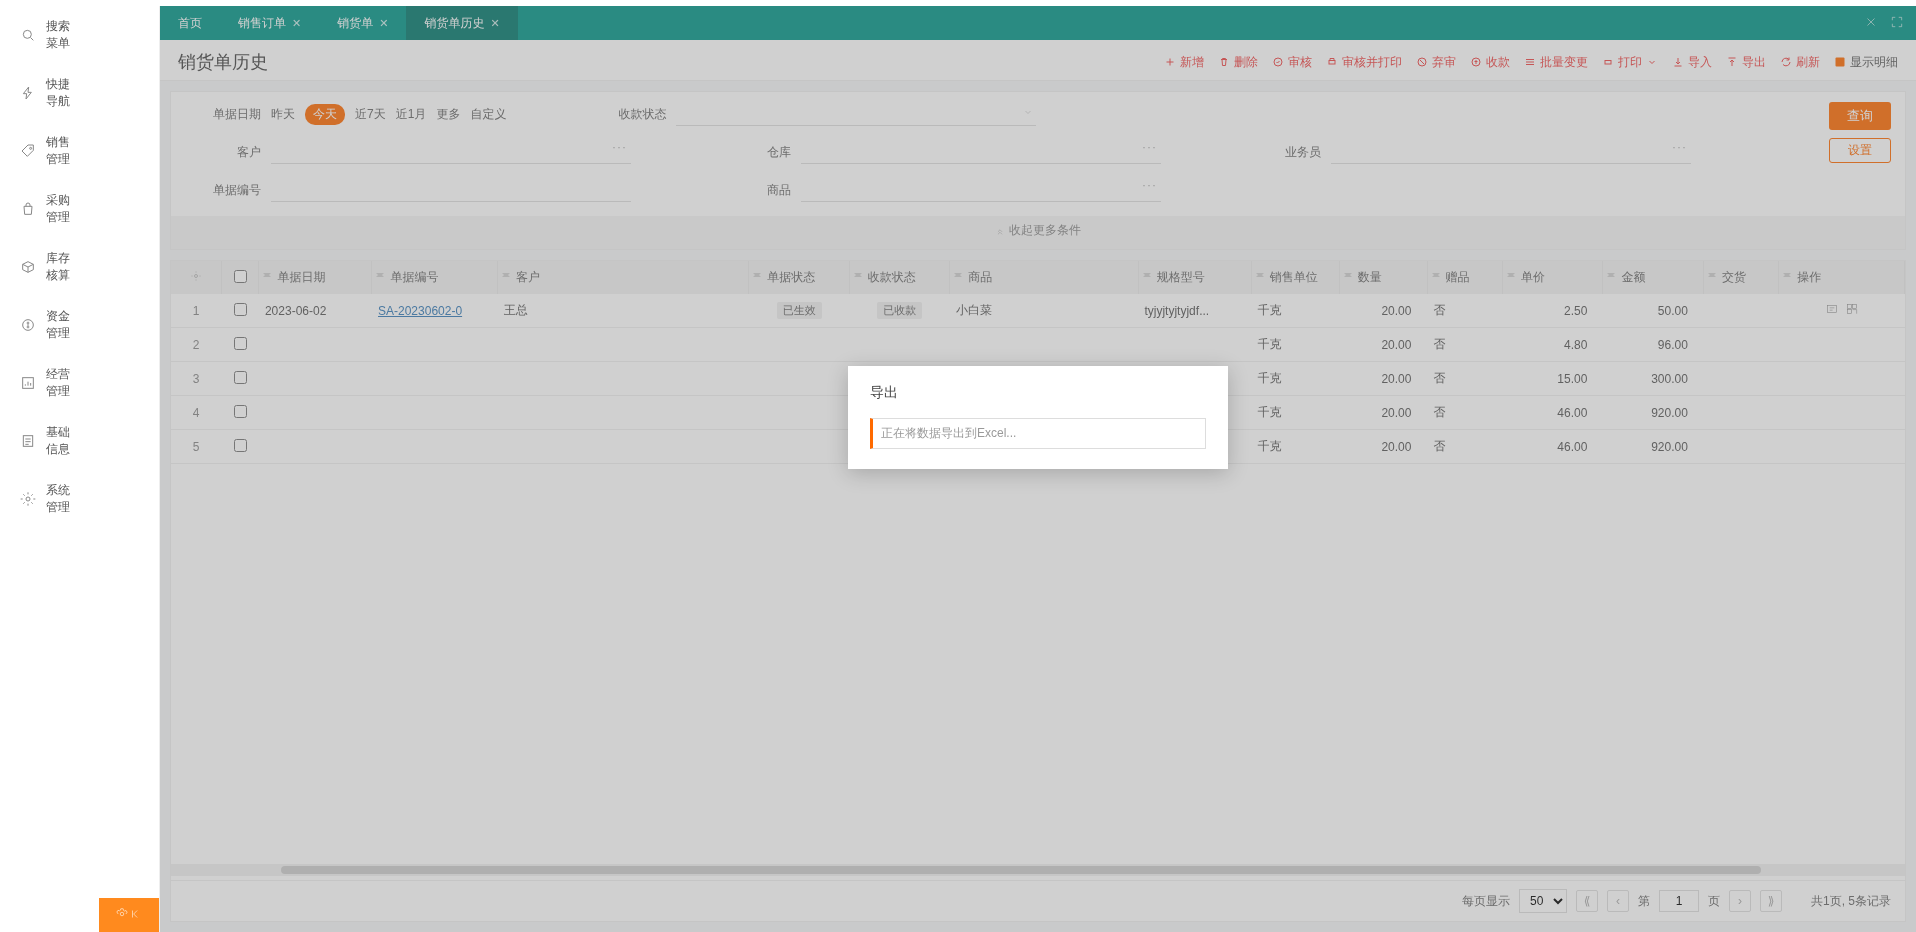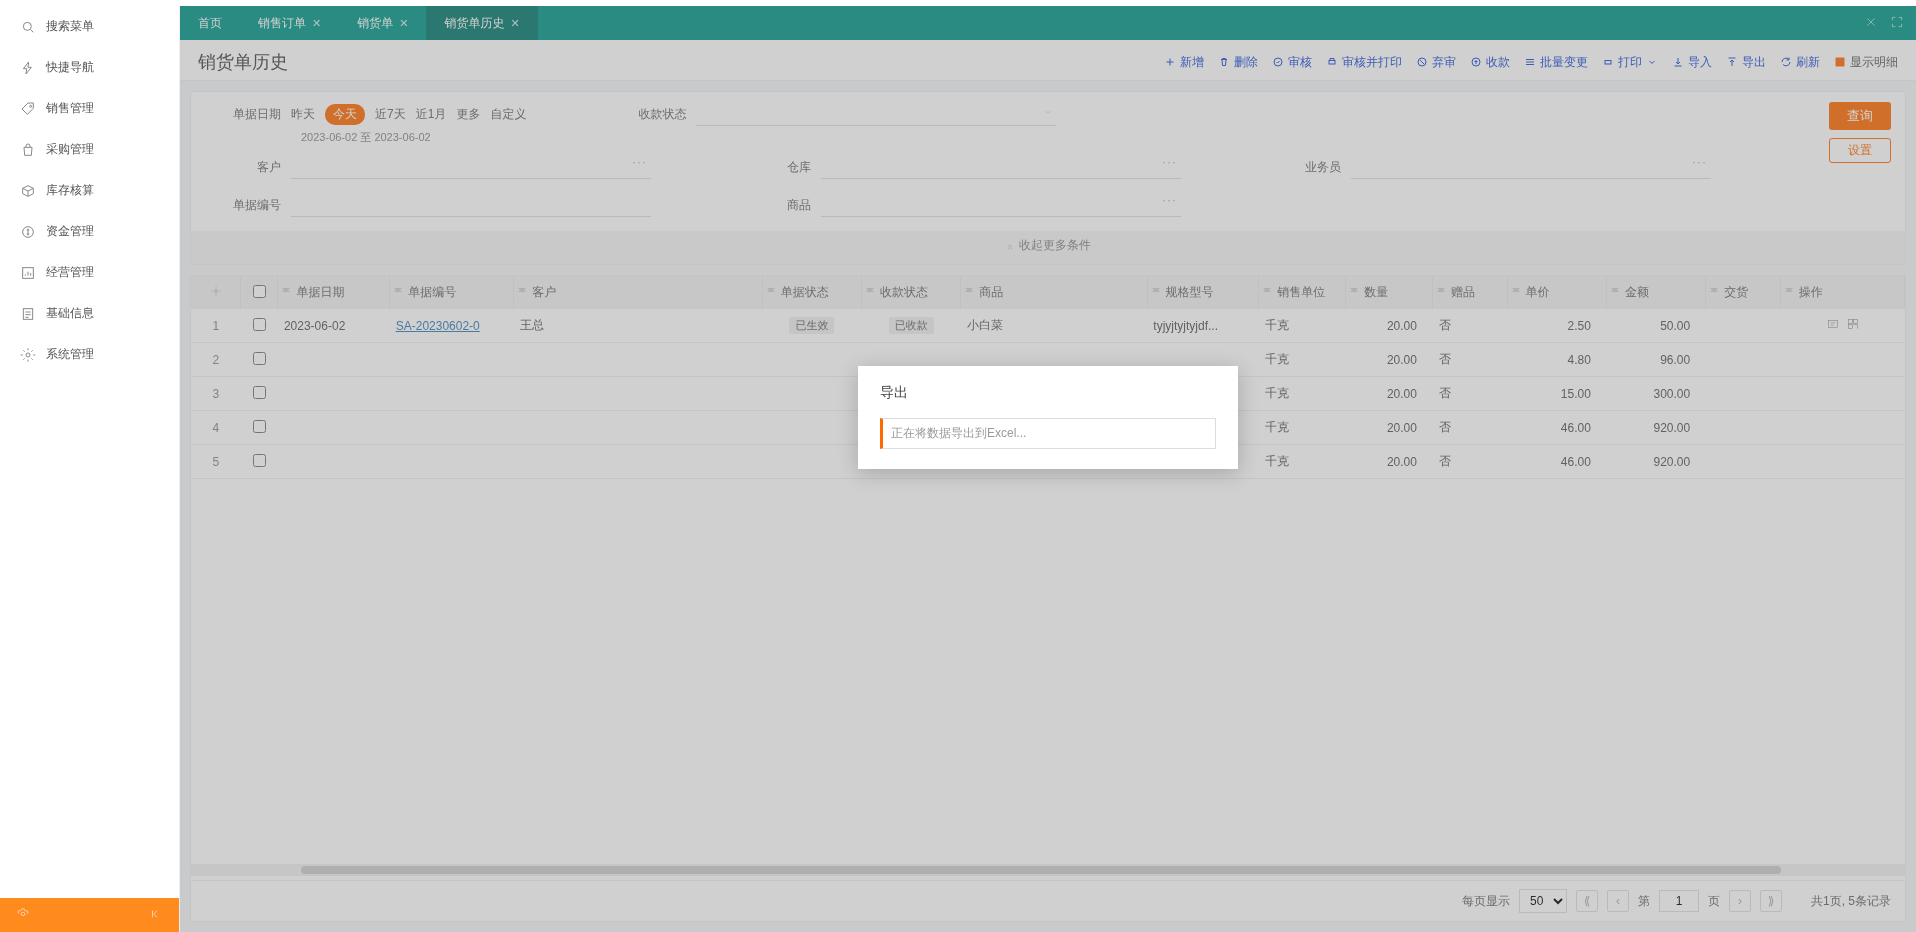--- a/index.html
+++ b/index.html
@@ -3,40 +3,40 @@
 <meta charset="utf-8">
 <style>
 * { margin:0; padding:0; box-sizing:border-box; font-family:"Microsoft YaHei",Arial,sans-serif; font-size:12px; }
 body { background:#fff; overflow:hidden; width:1916px; height:932px; position:relative; }
 
 
 .top-strip { height:6px; background:#fff; position:relative; }
 .top-strip::before { content:""; position:absolute; left:460px; top:-6px; width:100px; height:4px; background:#ff6a00; }
 
 .main-wrap { display:flex; height:926px; }
-.sidebar { width:180px; background:#fff; border-right:1px solid #eee; display:flex; flex-direction:column; }
+.sidebar { width:160px; background:#fff; border-right:1px solid #eee; display:flex; flex-direction:row; }
 .side-item { display:flex; align-items:center; gap:10px; padding:12px 20px; color:#555; cursor:pointer; }
 .side-icon { width:16px; height:16px; display:inline-flex; align-items:center; justify-content:center; color:#888; }
 .side-icon svg { width:16px; height:16px; stroke:#888; fill:none; stroke-width:1.5; }
 .side-footer { margin-top:auto; height:34px; background:#ff8a1e; display:flex; align-items:center; justify-content:space-between; padding:0 16px; }
 .side-footer svg { stroke:#fff; fill:none; width:14px; height:14px; }
 
 .content { flex:1; display:flex; flex-direction:column; background:#f5f6f7; position:relative; }
 .tabbar { height:34px; background:#009688; display:flex; align-items:stretch; color:#fff; }
 .tab { display:flex; align-items:center; padding:4px 18px; font-size:13px; cursor:pointer; gap:6px; }
 .tab.active { background:#00786c; }
 .tab .x { font-size:11px; opacity:.8; }
 .tab-spacer { flex:1; }
 .tabbar-right { display:flex; align-items:center; gap:12px; padding:0 12px; }
 .tabbar-right svg { stroke:#fff; width:14px; height:14px; fill:none; }
 
 .page-head { display:flex; align-items:center; justify-content:space-between; padding:10px 18px 6px; background:#fff; border-bottom:1px solid #eee;}
 .page-title { font-size:18px; color:#444; font-weight:500; }
 .toolbar { display:flex; gap:14px; align-items:center; flex-wrap:wrap; }
-.tool-btn { display:flex; align-items:center; gap:4px; color:#1d4ed8; font-size:12px; cursor:pointer; }
+.tool-btn { display:flex; align-items:center; gap:4px; color:#ef4444; font-size:12px; cursor:pointer; }
 .tool-btn svg { width:12px; height:12px; stroke:currentColor; fill:none; stroke-width:2; }
 
 .filter-panel { background:#fff; margin:10px; padding:10px 20px 0; border:1px solid #eee; position:relative; }
 .filter-row { display:flex; align-items:center; margin-bottom:14px; gap:30px; }
 .fgroup { display:flex; align-items:center; }
 .flabel { width:80px; text-align:right; color:#666; padding-right:10px; }
 .chips { display:flex; gap:10px; align-items:center; color:#666; }
 .chip { cursor:pointer; }
 .chip.active { background:#ff6a00; color:#fff; padding:2px 8px; border-radius:10px; }
 .date-sub { color:#888; margin-left:90px; margin-top:-10px; margin-bottom:10px; font-size:11px;}
@@ -318,21 +318,20 @@
         </div>
         <div class="fgroup" style="margin-left:60px">
             <div class="flabel">收款状态</div>
           <div class="sel">
               <span class="caret"><svg viewBox="0 0 24 24">
                   <path d="M7 10l5 5 5-5"></path>
                 </svg></span>
             </div>
           </div>
       </div>
-      <div class="date-sub">2023-06-02 至 2023-06-02</div>
       <div class="filter-row">
         <div class="fgroup">
             <div class="flabel">客户</div>
           <div class="sel">
               <span class="dots">···</span>
             </div>
           </div>
         <div class="fgroup" style="margin-left:60px">
             <div class="flabel">仓库</div>
           <div class="sel">

